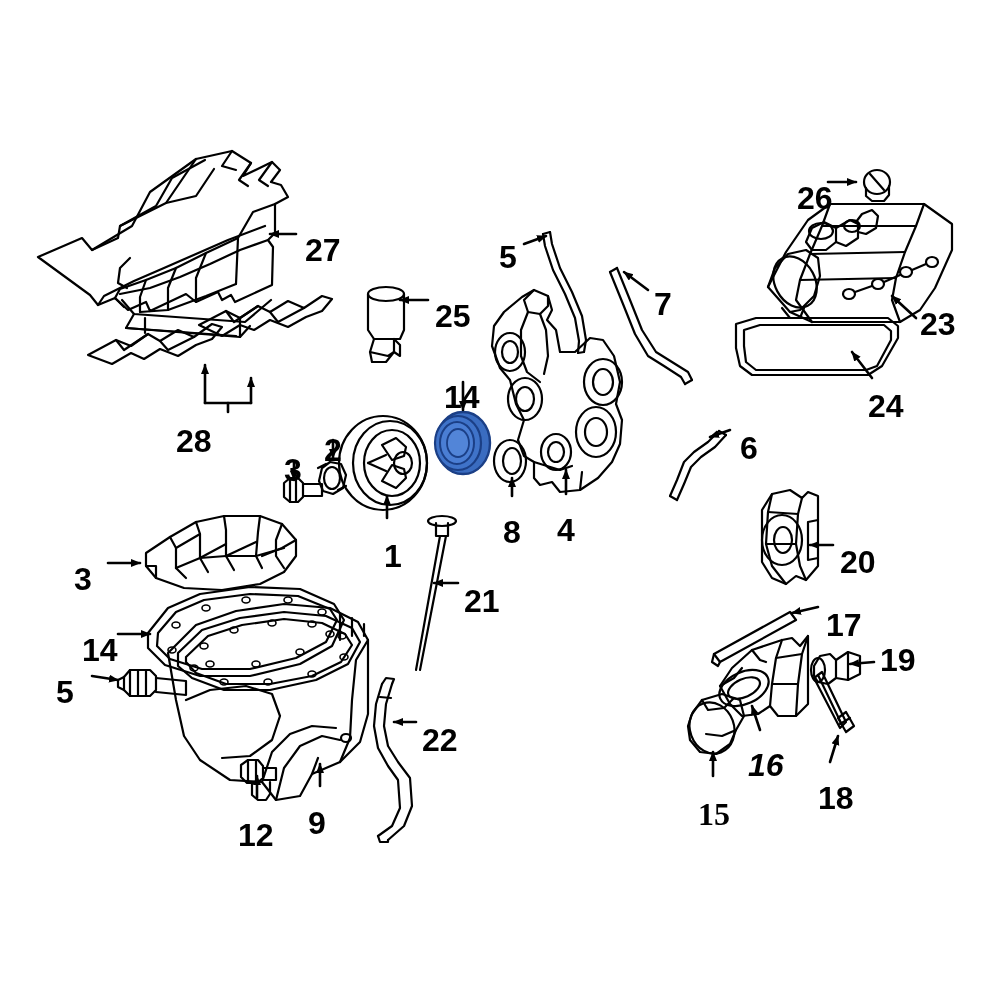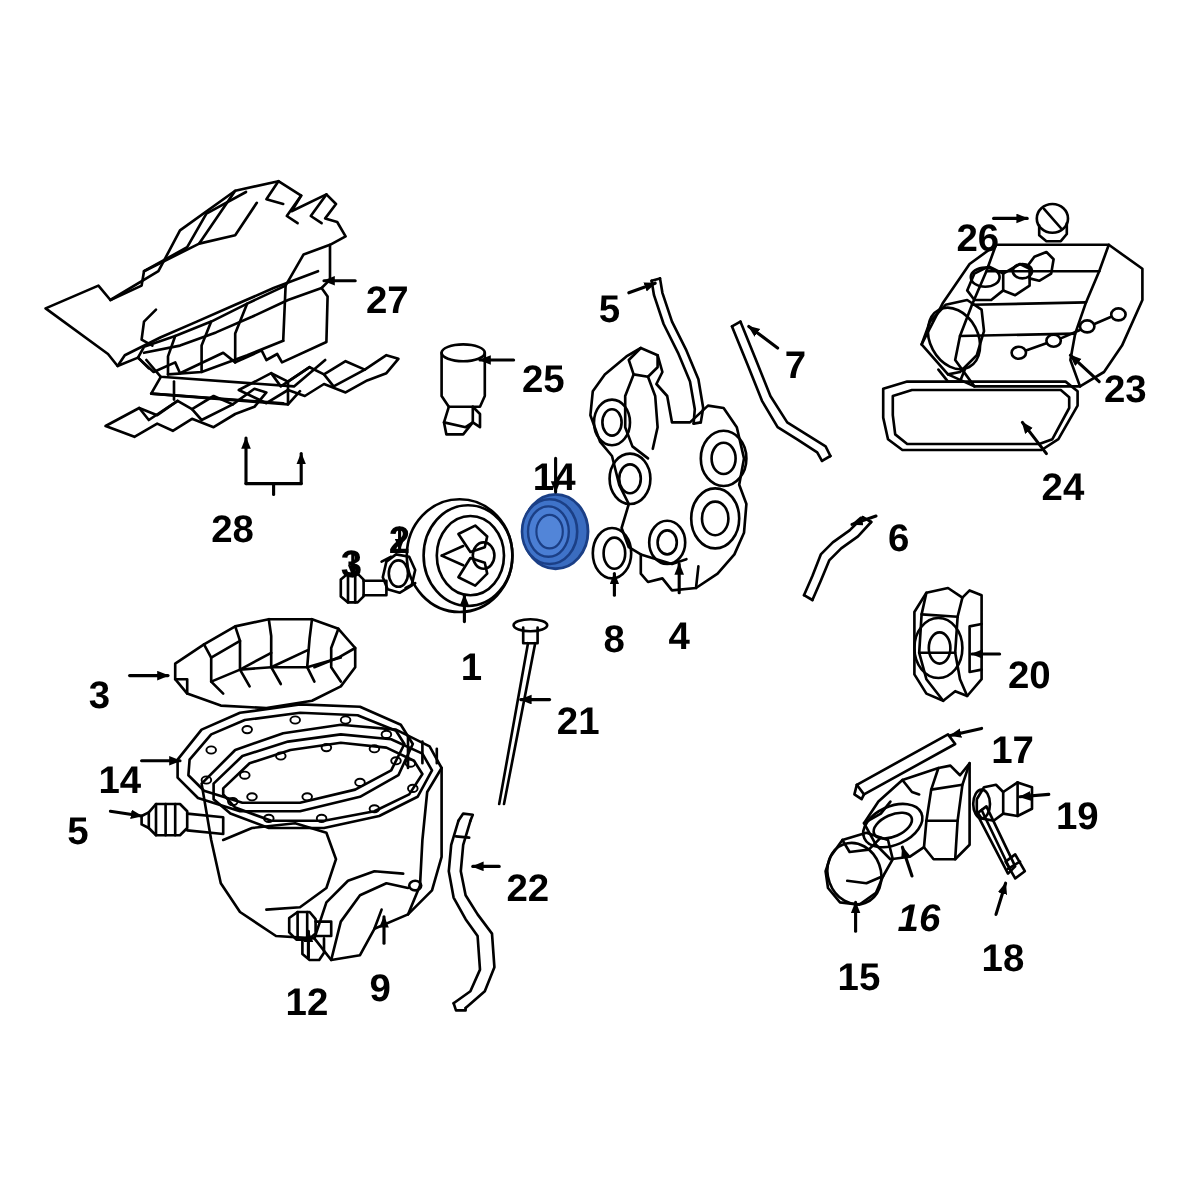--- a/index.html
+++ b/index.html
@@ -403,18 +403,18 @@
   <div class="lbl" style="left:868px;top:374px;">24</div>
   <div class="lbl" style="left:74px;top:547px;">3</div>
   <div class="lbl" style="left:82px;top:618px;">14</div>
   <div class="lbl" style="left:56px;top:660px;">5</div>
   <div class="lbl" style="left:238px;top:803px;">12</div>
   <div class="lbl" style="left:308px;top:791px;">9</div>
   <div class="lbl" style="left:464px;top:569px;">21</div>
   <div class="lbl" style="left:422px;top:708px;text-align:center;">22</div>
   <div class="lbl" style="left:840px;top:530px;">20</div>
   <div class="lbl" style="left:826px;top:593px;">17</div>
-  <div class="lbl" style="left:880px;top:648px;">19</div>
+  <div class="lbl" style="left:880px;top:628px;">19</div>
   <div class="lbl" style="left:748px;top:733px;font-style:italic;">16</div>
   <div class="lbl" style="left:818px;top:766px;">18</div>
-  <div class="lbl" style="left:698px;top:782px;">15</div>
+  <div class="lbl" style="left:698px;top:782px;font-family:Liberation Serif, serif;">15</div>
 
 </div>
 
 </body></html>

